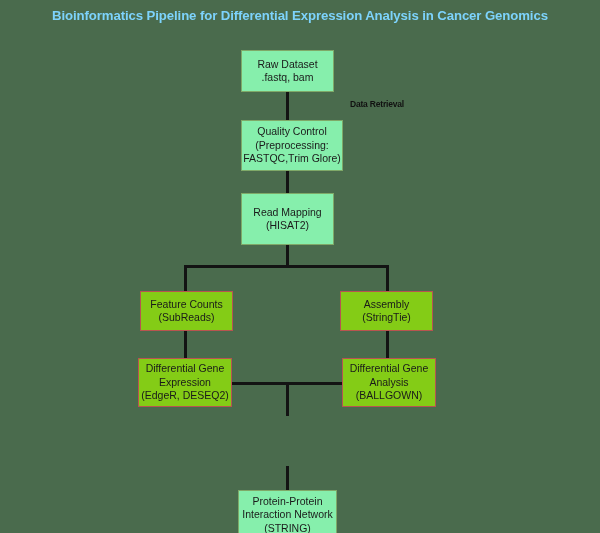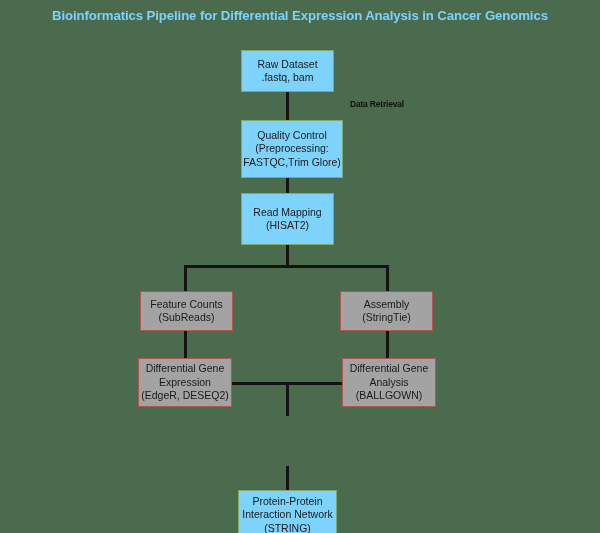--- a/index.html
+++ b/index.html
@@ -37,25 +37,25 @@
     align-items: center;
     justify-content: center;
     text-align: center;
     font-size: 10.5px;
     line-height: 13.5px;
     color: #1a1a1a;
     border-width: 1px;
     border-style: solid;
   }
   .node-green {
-    background: #7dd3fc;
+    background: #86efac;
     border-color: #7fa968;
   }
   .node-pink {
-    background: #a3a3a3;
+    background: #84cc16;
     border-color: #b85450;
   }
   .edge {
     position: absolute;
     background: #131313;
   }
   .edge-v { width: 3px; }
   .edge-h { height: 3px; }
   .edge-label {
     position: absolute;
@@ -88,21 +88,21 @@
 
   <div class="edge edge-h" style="left:231px; top:382px; width:112px;"></div>
   <div class="edge edge-v" style="left:286px; top:382px; height:34px;"></div>
 
   <div class="edge edge-v" style="left:286px; top:466px; height:24px;"></div>
 
   <div class="edge-label" style="left:308px; top:99px;padding-left:42px;">Data Retrieval</div>
 
   <div class="node node-green" style="left:241px; top:50px; width:93px; height:42px;">Raw Dataset<br>.fastq, bam</div>
 
-  <div class="node node-green" style="left:241px; top:120px; width:102px; height:58px;">Quality Control<br>(Preprocessing:<br>FASTQC,Trim Glore)</div>
+  <div class="node node-green" style="left:241px; top:120px; width:102px; height:51px;">Quality Control<br>(Preprocessing:<br>FASTQC,Trim Glore)</div>
 
   <div class="node node-green" style="left:241px; top:193px; width:93px; height:52px;">Read Mapping<br>(HISAT2)</div>
 
   <div class="node node-pink" style="left:140px; top:291px; width:93px; height:40px;">Feature Counts<br>(SubReads)</div>
 
   <div class="node node-pink" style="left:340px; top:291px; width:93px; height:40px;">Assembly<br>(StringTie)</div>
 
   <div class="node node-pink" style="left:138px; top:358px; width:94px; height:49px;">Differential Gene<br>Expression<br>(EdgeR, DESEQ2)</div>
 
   <div class="node node-pink" style="left:342px; top:358px; width:94px; height:49px;">Differential Gene<br>Analysis<br>(BALLGOWN)</div>

